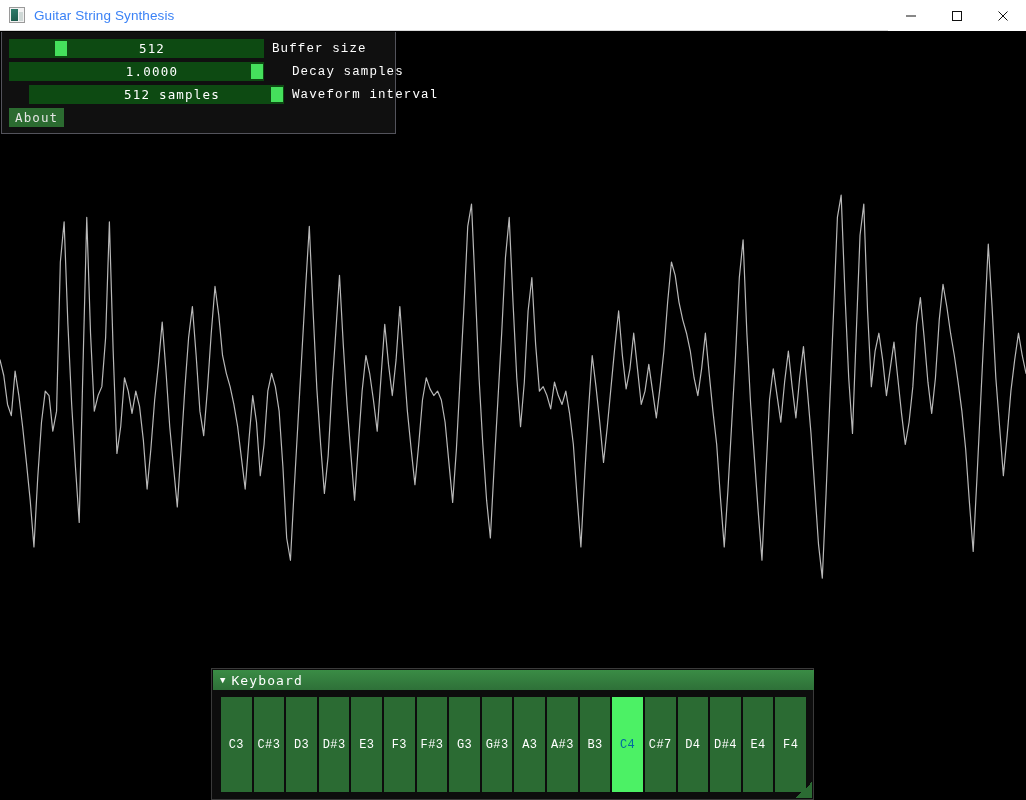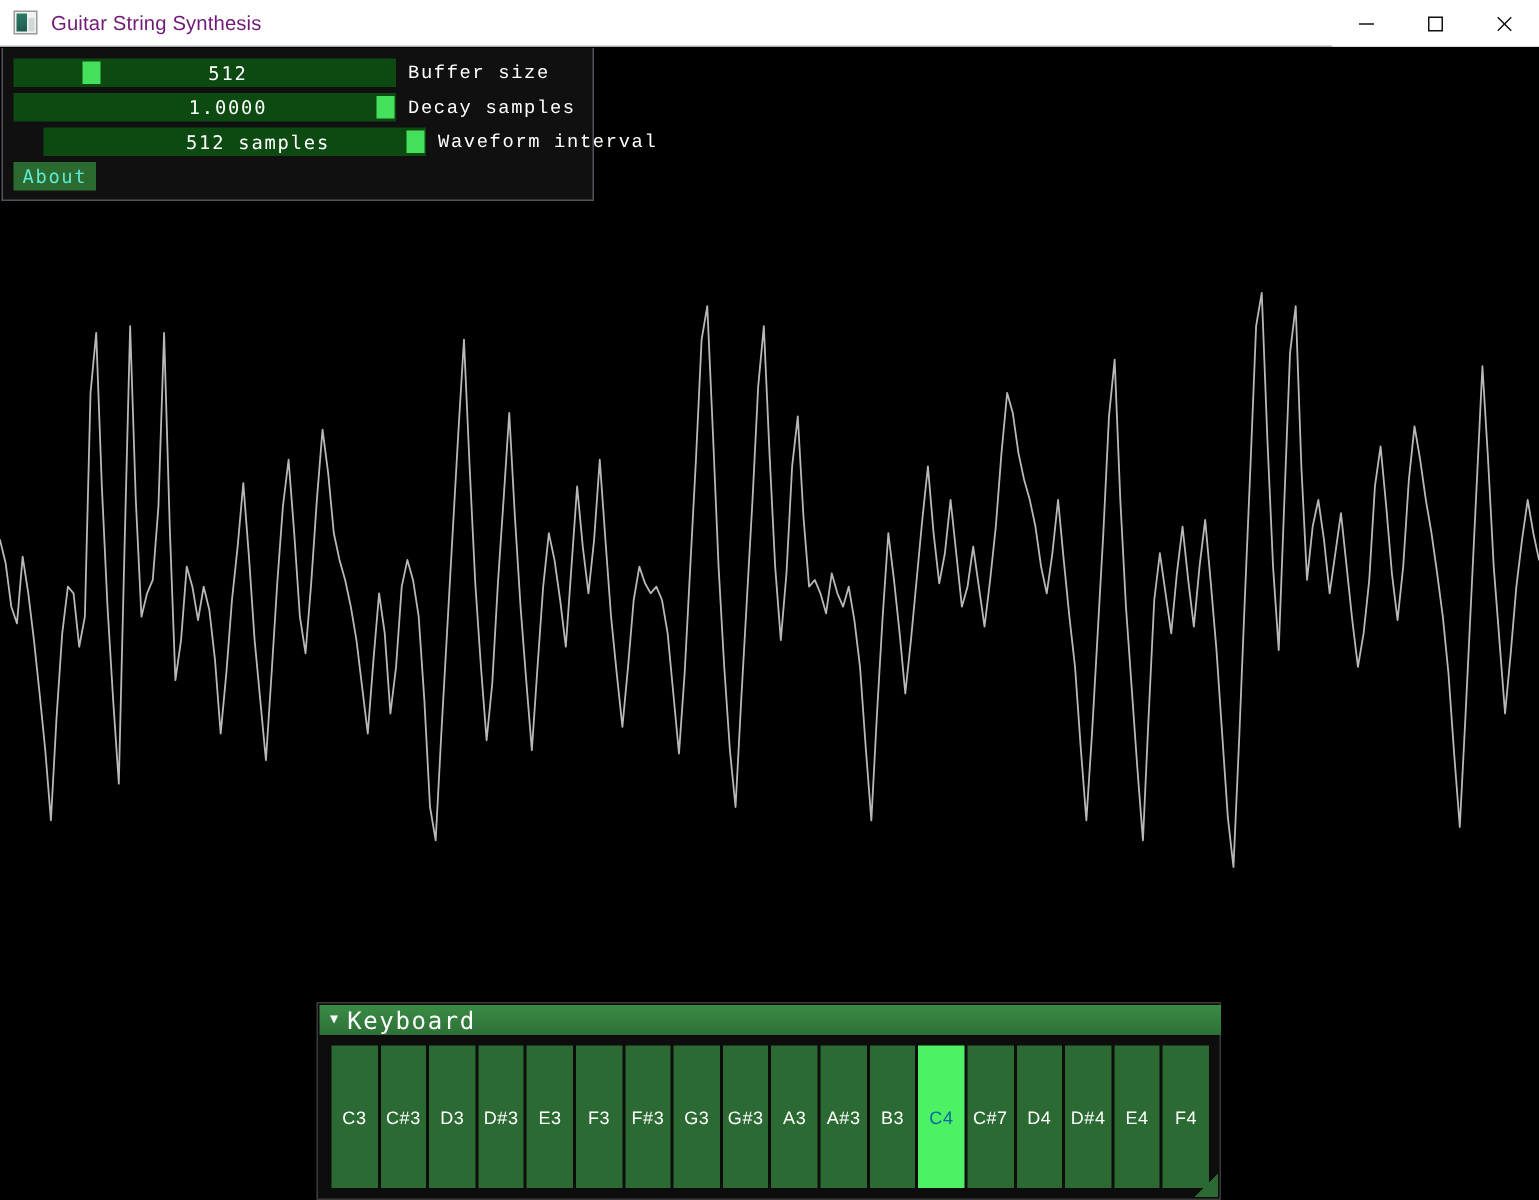--- a/index.html
+++ b/index.html
@@ -36,21 +36,21 @@
     left:1px; top:1px; width:7px; height:12px;
     background:linear-gradient(160deg,#2f7d6b,#1d5a4c);
   }
   .tb-icon::after {
     content:""; position:absolute;
     left:9px; top:4px; width:4px; height:9px;
     background:#cfd8d6;
   }
   .tb-title {
     font-family:"Liberation Sans", sans-serif;
-    font-size:13.5px; color:#701a75;
+    font-size:13.5px; color:#3b82f6;
     letter-spacing:0.1px;
     white-space:nowrap;
   }
   .tb-controls {
     position:absolute; right:0; top:0;
     height:31px; display:flex;
   }
   .tb-btn {
     width:46px; height:31px;
     display:flex; align-items:center; justify-content:center;
@@ -69,21 +69,21 @@
     border:1px solid #53535b;
     border-top:none;
   }
   .slider-row {
     position:absolute;
     left:7px;
     height:19px;
     display:flex; align-items:center;
   }
   .slider-row.r1 { top:7px; }
-  .slider-row.r2 { top:30px; }
+  .slider-row.r2 { top:30px;gap:20px; }
   .slider-row.r3 { top:53px;padding-left:20px; }
 
   .slider {
     position:relative;
     width:255px; height:19px;
     background:#0d4a12;
     overflow:hidden;
     cursor:pointer;
   }
   .slider-value {
@@ -108,21 +108,21 @@
     font-family:Liberation Mono, monospace;
     font-size:12.5px; color:#ffffff;
     letter-spacing:1.1px;
     white-space:nowrap;
   }
 
   .about-btn {
     position:absolute; left:7px; top:76px;
     height:19px; padding:4px 6px;
     background:#2b6b30;
-    color:#5eead4;
+    color:#e5e5e5;
     font-family:"DejaVu Sans Mono", monospace;
     font-size:12.5px;
     letter-spacing:1.1px;
     display:flex; align-items:center;
     border:none;
     cursor:pointer;
   }
 
   
   .waveform {
@@ -146,34 +146,34 @@
     display:flex; align-items:center;
     padding-left:7px;
     cursor:pointer;
   }
   .kb-caret {
     font-size:9px; color:#ffffff;
     margin-right:6px; line-height:1;
   }
   .kb-title {
     font-family:"DejaVu Sans Mono", monospace;
-    font-size:16px; color:#ffffff;
+    font-size:13px; color:#ffffff;
     letter-spacing:1.1px;
   }
   .kb-keys {
     position:absolute; left:9px; top:28px;
     width:585px; height:95px;
     display:flex;
     gap:2px;
   }
   .key {
     flex:1 1 0;
     background:#2b6b33;
     display:flex; align-items:center; justify-content:center;
-    font-family:Liberation Sans, sans-serif;
+    font-family:Liberation Mono, monospace;
     font-size:12px; color:#ffffff;
     letter-spacing:0.4px;
     cursor:pointer;
     user-select:none;
   }
   .key.active {
     background:#4cf165;
     color:#0369a1;
   }
   .kb-grip {

